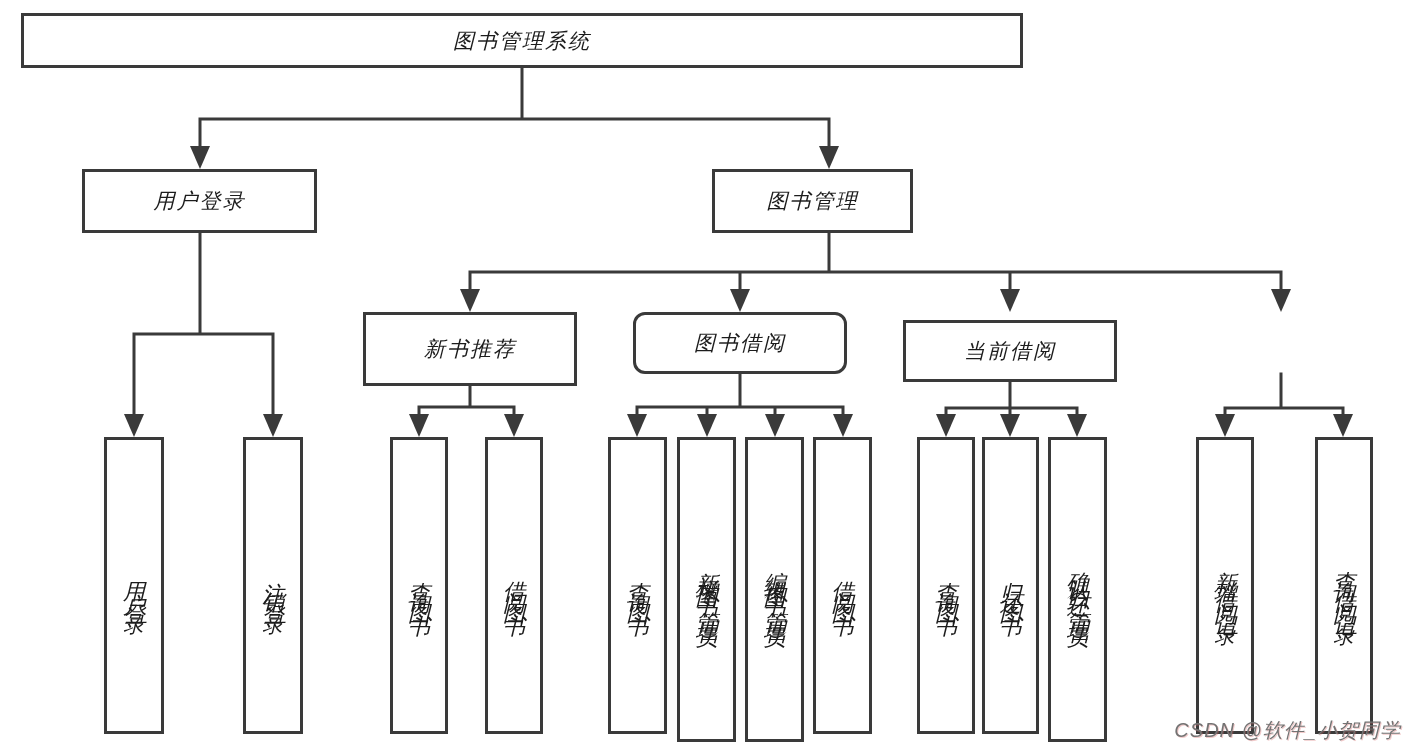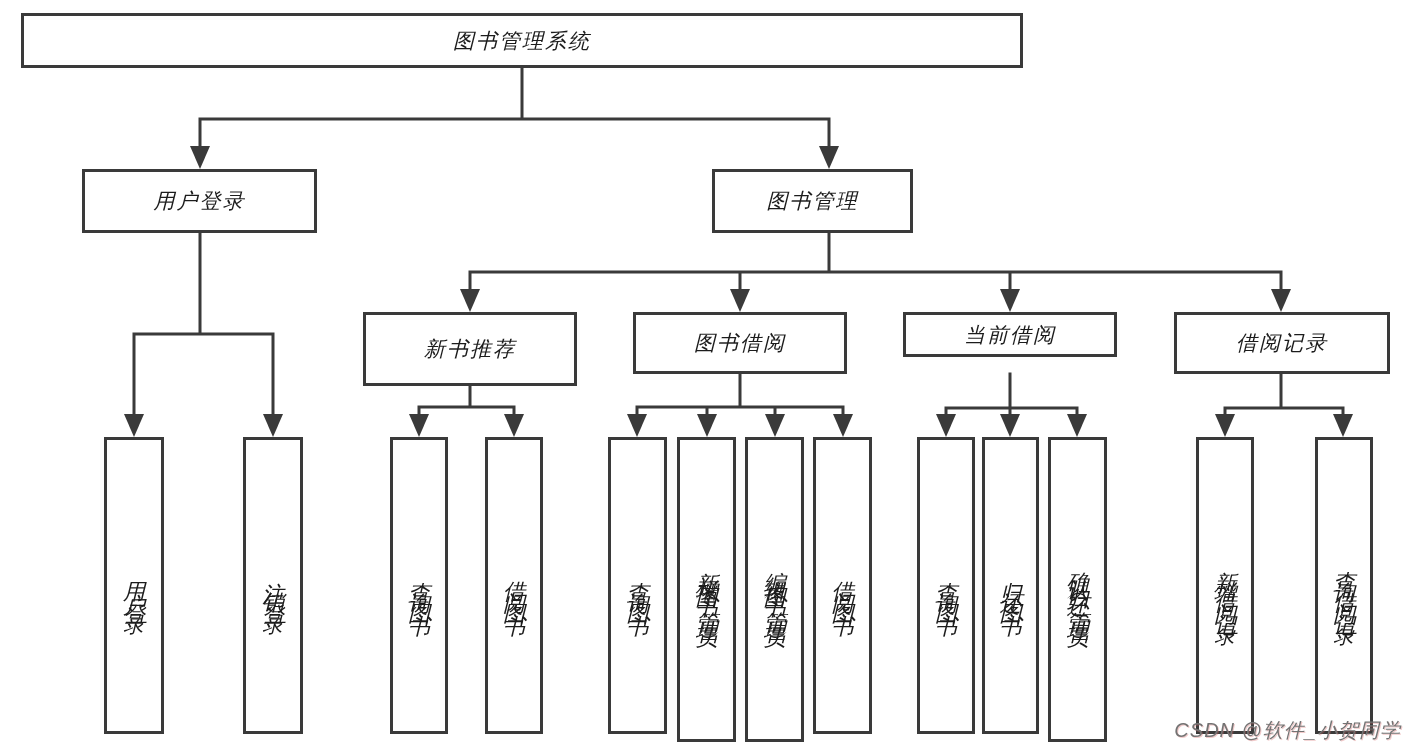--- a/index.html
+++ b/index.html
@@ -91,23 +91,22 @@
       <polygon points="1333,414 1353,414 1343,437"></polygon>
     </g>
   </svg>
 
   <div class="node h" style="left:21px;top:13px;width:1002px;height:55px;">图书管理系统</div>
 
   <div class="node h" style="left:82px;top:169px;width:235px;height:64px;">用户登录</div>
   <div class="node h" style="left:712px;top:169px;width:201px;height:64px;">图书管理</div>
 
   <div class="node h" style="left:363px;top:312px;width:214px;height:74px;">新书推荐</div>
-  <div class="node h" style="left:633px;top:312px;width:214px;height:62px;">图书借阅</div>
-  <div class="node h" style="left:903px;top:312px;width:214px;height:45px;">当前借阅</div>
-  <div class="node h" style="left:1174px;top:312px;width:216px;height:62px;">借阅记录</div>
+  <div class="node h" style="left:633px;top:312px;width:214px;height:62px;border-radius:12px;">图书借阅</div>
+  <div class="node h" style="left:903px;top:320px;width:214px;height:62px;">当前借阅</div>
 
   <div class="node vert" style="left:104px;top:437px;width:60px;height:297px;">用户登录</div>
   <div class="node vert" style="left:243px;top:437px;width:60px;height:297px;">注销登录</div>
 
   <div class="node vert" style="left:390px;top:437px;width:58px;height:297px;">查询图书</div>
   <div class="node vert" style="left:485px;top:437px;width:58px;height:297px;">借阅图书</div>
 
   <div class="node vert" style="left:608px;top:437px;width:59px;height:297px;">查询图书</div>
   <div class="node vert tall" style="left:677px;top:437px;width:59px;height:305px;">新增图书（管理员）</div>
   <div class="node vert tall" style="left:745px;top:437px;width:59px;height:305px;">编辑图书（管理员）</div>

